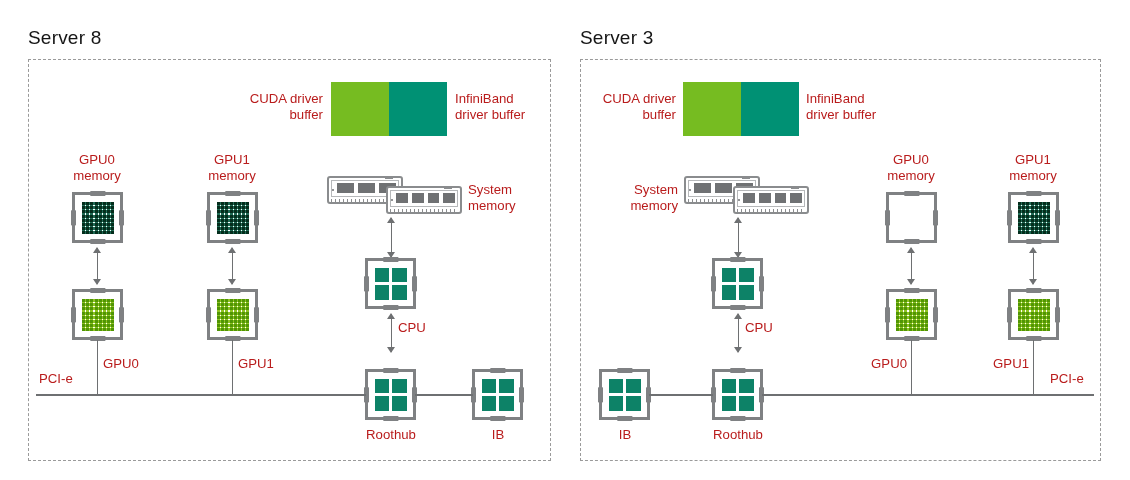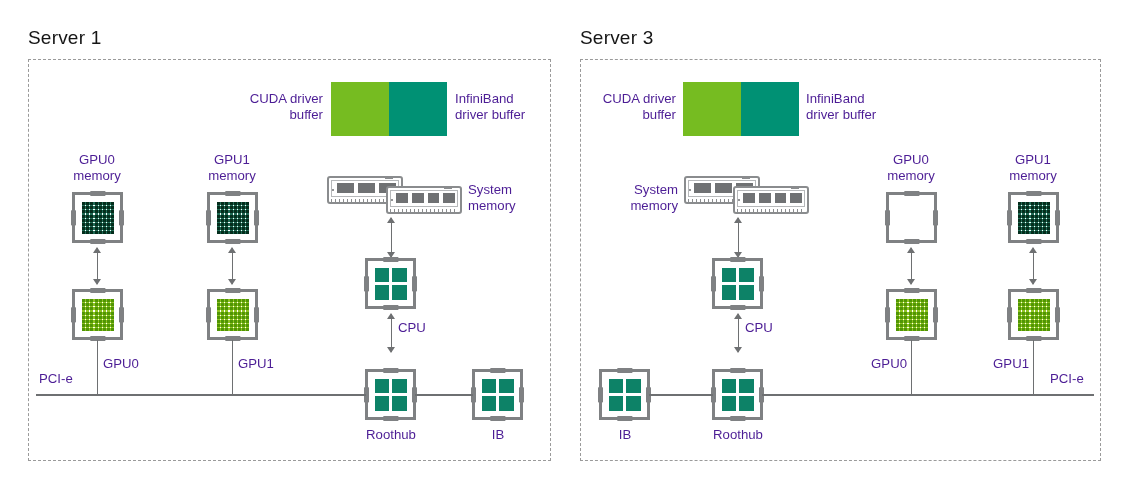--- a/index.html
+++ b/index.html
@@ -1,21 +1,21 @@
 <!DOCTYPE html>
 <html><head>
 <meta charset="utf-8">
 <style>
   html,body{margin:0;padding:0;background:#ffffff;}
   body{width:1130px;height:480px;position:relative;overflow:hidden;
        font-family:"Liberation Sans","DejaVu Sans",sans-serif;color:#1a1a1a;}
   .panel{position:absolute;}
   .server-title{position:absolute;font-size:19px;color:#151515;letter-spacing:.2px;white-space:nowrap;}
   .dashbox{position:absolute;border:1px dashed #9a9a9a;box-sizing:border-box;}
-  .lbl{position:absolute;font-size:13.2px;line-height:15.5px;color:#4c1d95;white-space:pre;}
+  .lbl{position:absolute;font-size:13.2px;line-height:15.5px;color:#b91c1c;white-space:pre;}
   .lbl.c{text-align:center;}
   .lbl.r{text-align:right;}
 
   
   .chip{position:absolute;box-sizing:border-box;}
   .chip .body{position:absolute;inset:0;border:3px solid #7f8183;background:#ffffff;box-sizing:border-box;}
   .chip .tab{position:absolute;background:#7f8183;}
   .chip .tab.top{left:50%;transform:translateX(-50%);top:-1px;width:30%;height:5px;}
   .chip .tab.bottom{left:50%;transform:translateX(-50%);bottom:-1px;width:30%;height:5px;}
   .chip .tab.left{top:50%;transform:translateY(-50%);left:-1px;height:30%;width:5px;}
@@ -67,21 +67,21 @@
   .arrw::before,.arrw::after{content:"";position:absolute;left:50%;transform:translateX(-50%);
       width:0;height:0;border-left:4px solid transparent;border-right:4px solid transparent;}
   .arrw::before{top:-1px;border-bottom:6px solid #6e7072;}
   .arrw::after{bottom:-1px;border-top:6px solid #6e7072;}
 </style>
 </head>
 <body>
 
 <div class="panel">
 
-  <div class="server-title" style="left:28px;top:27px;">Server 1</div>
+  <div class="server-title" style="left:28px;top:27px;">Server 8</div>
 
   <div class="dashbox" style="left:28px;top:59px;width:523px;height:402px;"></div>
 
   <div class="buf" style="left:331px;top:82px;width:116px;height:54px;">
     <div class="half cuda" style="width:50%;"></div>
     <div class="half ib" style="width:50%;"></div>
   </div>
   <div class="lbl r" style="left:225px;top:91px;width:98px;">CUDA driver
 buffer</div>
   <div class="lbl" style="left:455px;top:91px;width:110px;">InfiniBand

